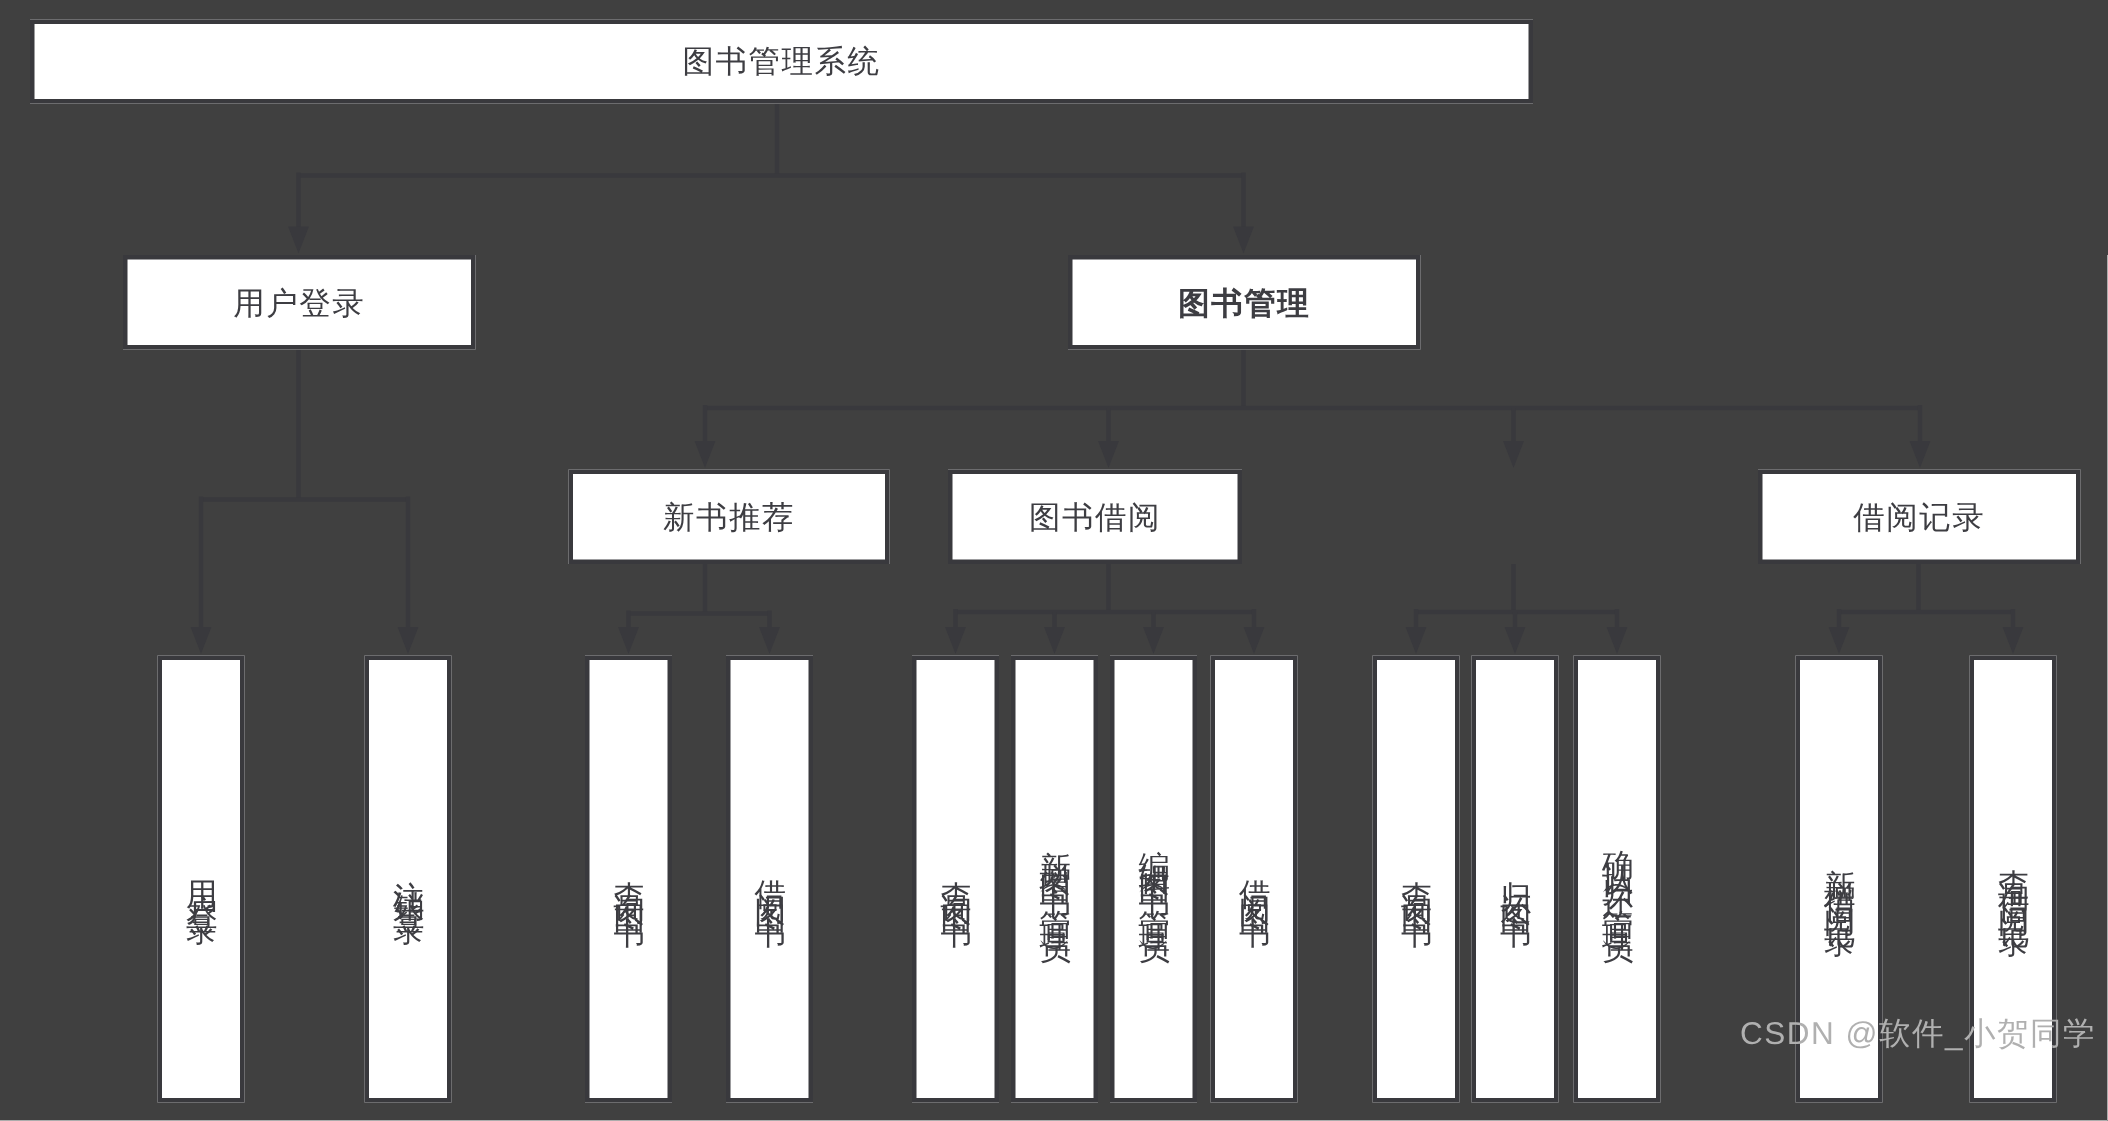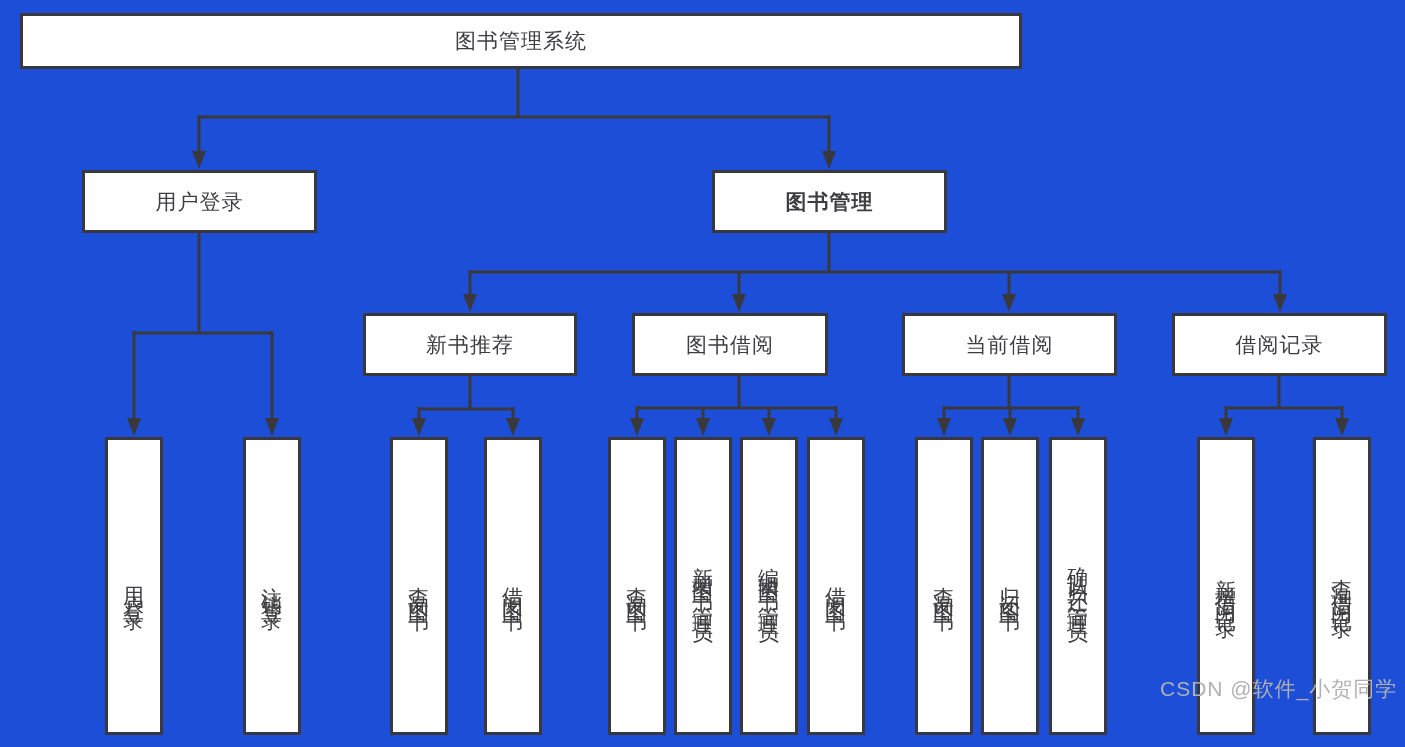--- a/index.html
+++ b/index.html
@@ -4,21 +4,21 @@
 <style>
   html, body {
     margin: 0;
     padding: 0;
     background: #ffffff;
   }
   #stage {
     position: relative;
     width: 1405px;
     height: 747px;
-    background: #1d4ed8;
+    background: #404040;
     font-family: "Liberation Sans", "DejaVu Sans", sans-serif;
     overflow: hidden;
   }
   #connectors {
     position: absolute;
     left: 0;
     top: 0;
     width: 1405px;
     height: 747px;
   }
@@ -31,21 +31,21 @@
     align-items: center;
     justify-content: center;
     color: #3d3d42;
     font-size: 21px;
     letter-spacing: 1px;
     white-space: nowrap;
   }
   .node.root   { left: 20px;  top: 13px;  width: 1002px; height: 56px; }
   .node.l2a    { left: 82px;  top: 170px; width: 235px;  height: 63px; }
   .node.l2b    { left: 712px; top: 170px; width: 235px;  height: 63px; font-weight: bold; }
-  .node.l3a    { left: 363px; top: 313px; width: 214px;  height: 63px; }
+  .node.l3a    { left: 379px; top: 313px; width: 214px;  height: 63px; }
   .node.l3b    { left: 632px; top: 313px; width: 196px;  height: 63px; }
   .node.l3c    { left: 902px; top: 313px; width: 215px;  height: 63px; }
   .node.l3d    { left: 1172px;top: 313px; width: 215px;  height: 63px; }
   .leaf {
     position: absolute;
     box-sizing: border-box;
     top: 437px;
     width: 58px;
     height: 298px;
     border: 3px solid #39393d;
@@ -175,23 +175,20 @@
   <div class="node l2b">
     <span>图书管理</span>
   </div>
 
   <div class="node l3a">
     <span>新书推荐</span>
   </div>
   <div class="node l3b">
     <span>图书借阅</span>
   </div>
-  <div class="node l3c">
-    <span>当前借阅</span>
-  </div>
   <div class="node l3d">
     <span>借阅记录</span>
   </div>
 
   <div class="leaf p1">
     <span>用户登录</span>
   </div>
   <div class="leaf p2">
     <span>注销登录</span>
   </div>

